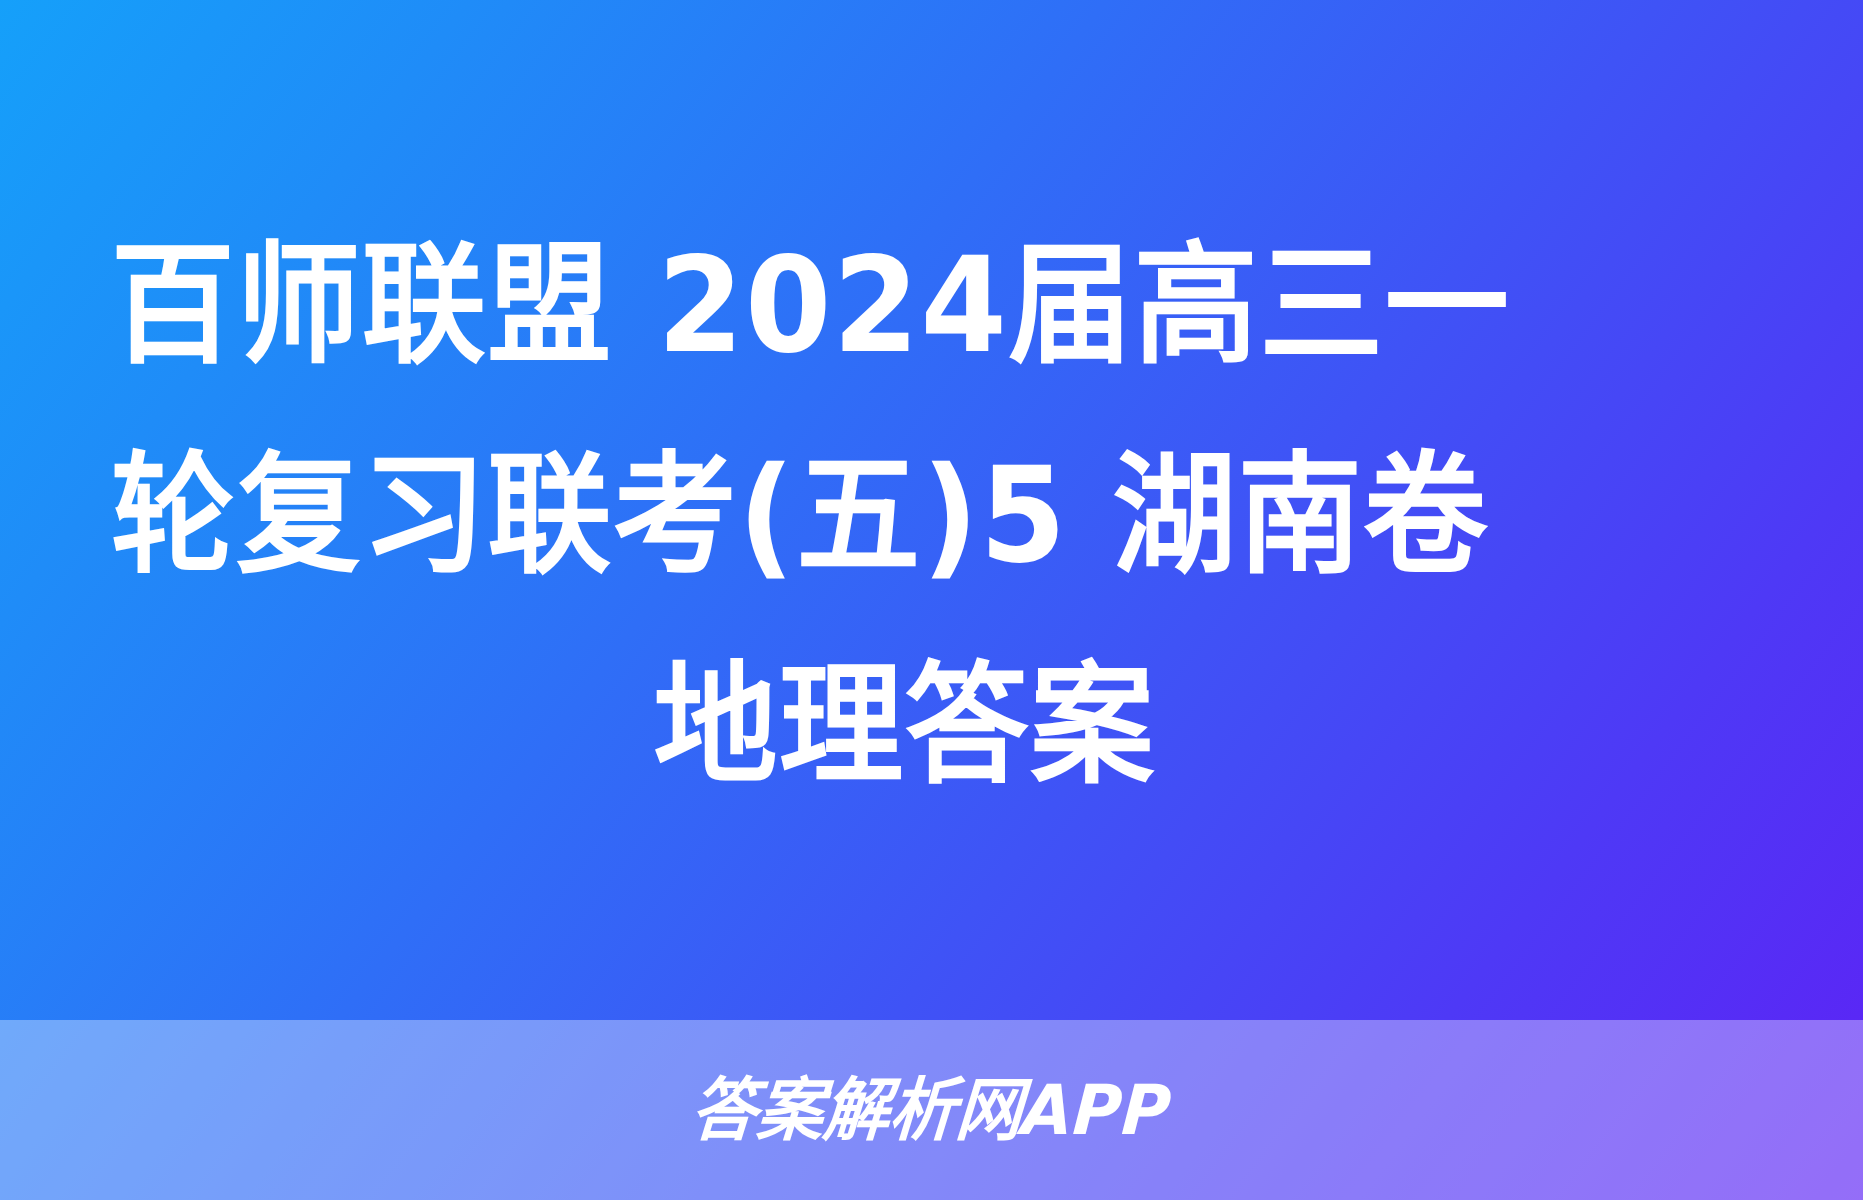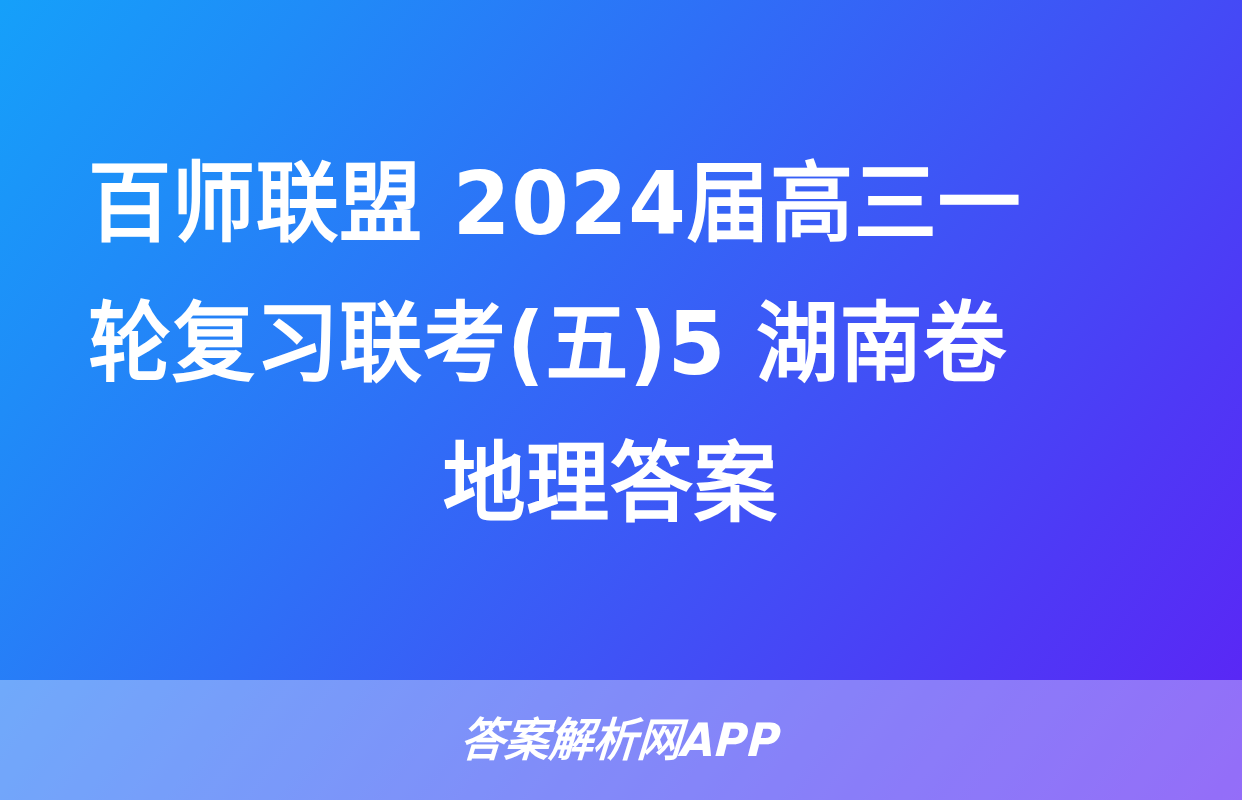--- a/index.html
+++ b/index.html
@@ -30,21 +30,21 @@
     position: absolute;
     left: 0;
     top: 0;
     width: 1242px;
     height: 712px;
     display: flex;
     flex-direction: column;
     align-items: flex-start;
     justify-content: center;
     box-sizing: border-box;
-    padding: 0 76px 24px 55px;
+    padding: 0 76px 24px 40px;
   }
 
   .title-line {
     color: #ffffff;
     font-size: 88px;
     line-height: 140px;
     font-weight: 700;
     letter-spacing: 1px;
     white-space: pre;
     text-align: center;

